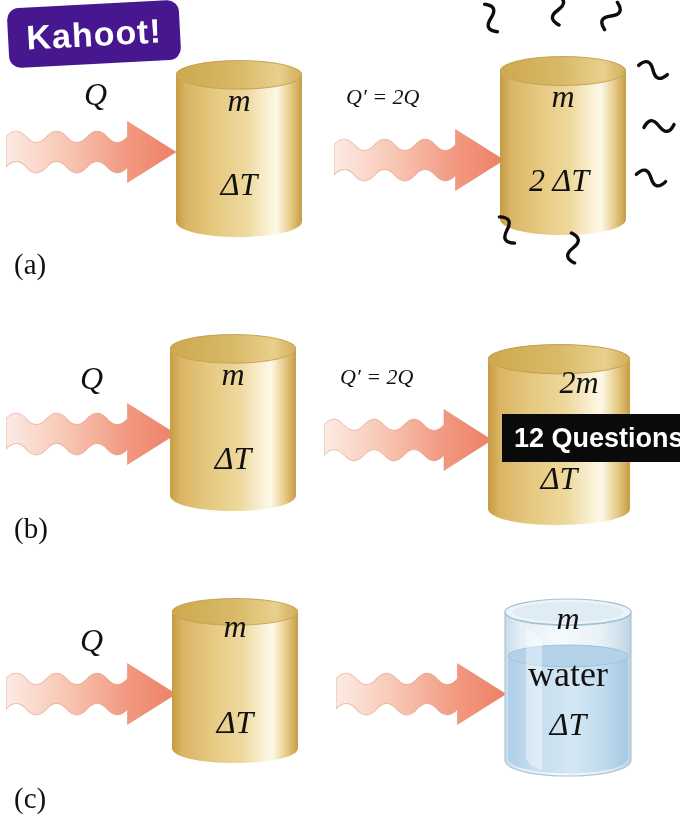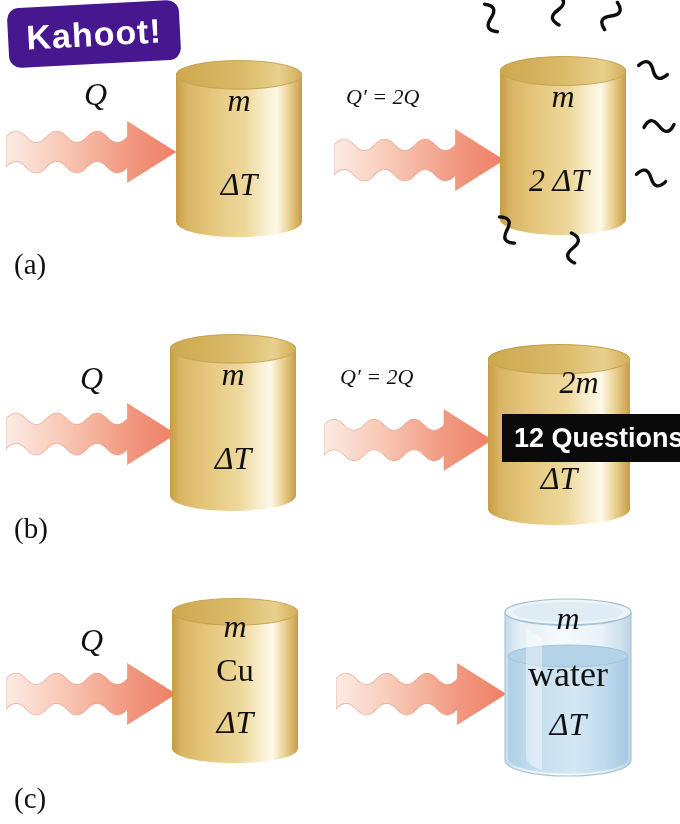--- a/index.html
+++ b/index.html
@@ -177,21 +177,20 @@
   <div class="abs rowlabel" style="left:14px;top:514px;">(b)</div>
 
   <div class="abs math lbl" style="left:80px;top:624px;">Q</div>
   <svg class="abs" style="left:6px;top:656px;" width="172" height="76" viewBox="0 0 170 80" preserveAspectRatio="none">
       <use href="#g-arrow"></use>
     </svg>
   <svg class="abs" style="left:172px;top:598px;" width="126" height="166" viewBox="0 0 128 180" preserveAspectRatio="none">
       <use href="#g-cylinder"></use>
     </svg>
   <div class="abs math lbl center" style="left:172px;top:610px;width:126px;">m</div>
-  <div class="abs lbl center roman" style="left:172px;top:654px;width:126px;">Cu</div>
   <div class="abs math lbl center" style="left:172px;top:706px;width:126px;">ΔT</div>
 
   <svg class="abs" style="left:336px;top:656px;" width="172" height="76" viewBox="0 0 170 80" preserveAspectRatio="none">
       <use href="#g-arrow"></use>
     </svg>
   <svg class="abs" style="left:504px;top:598px;" width="128" height="180" viewBox="0 0 128 180" preserveAspectRatio="none">
       <use href="#g-beaker"></use>
     </svg>
   <div class="abs math lbl center" style="left:504px;top:602px;width:128px;">m</div>
   <div class="abs center roman" style="left:504px;top:656px;width:128px;font-size:36px;line-height:1;">water</div>

